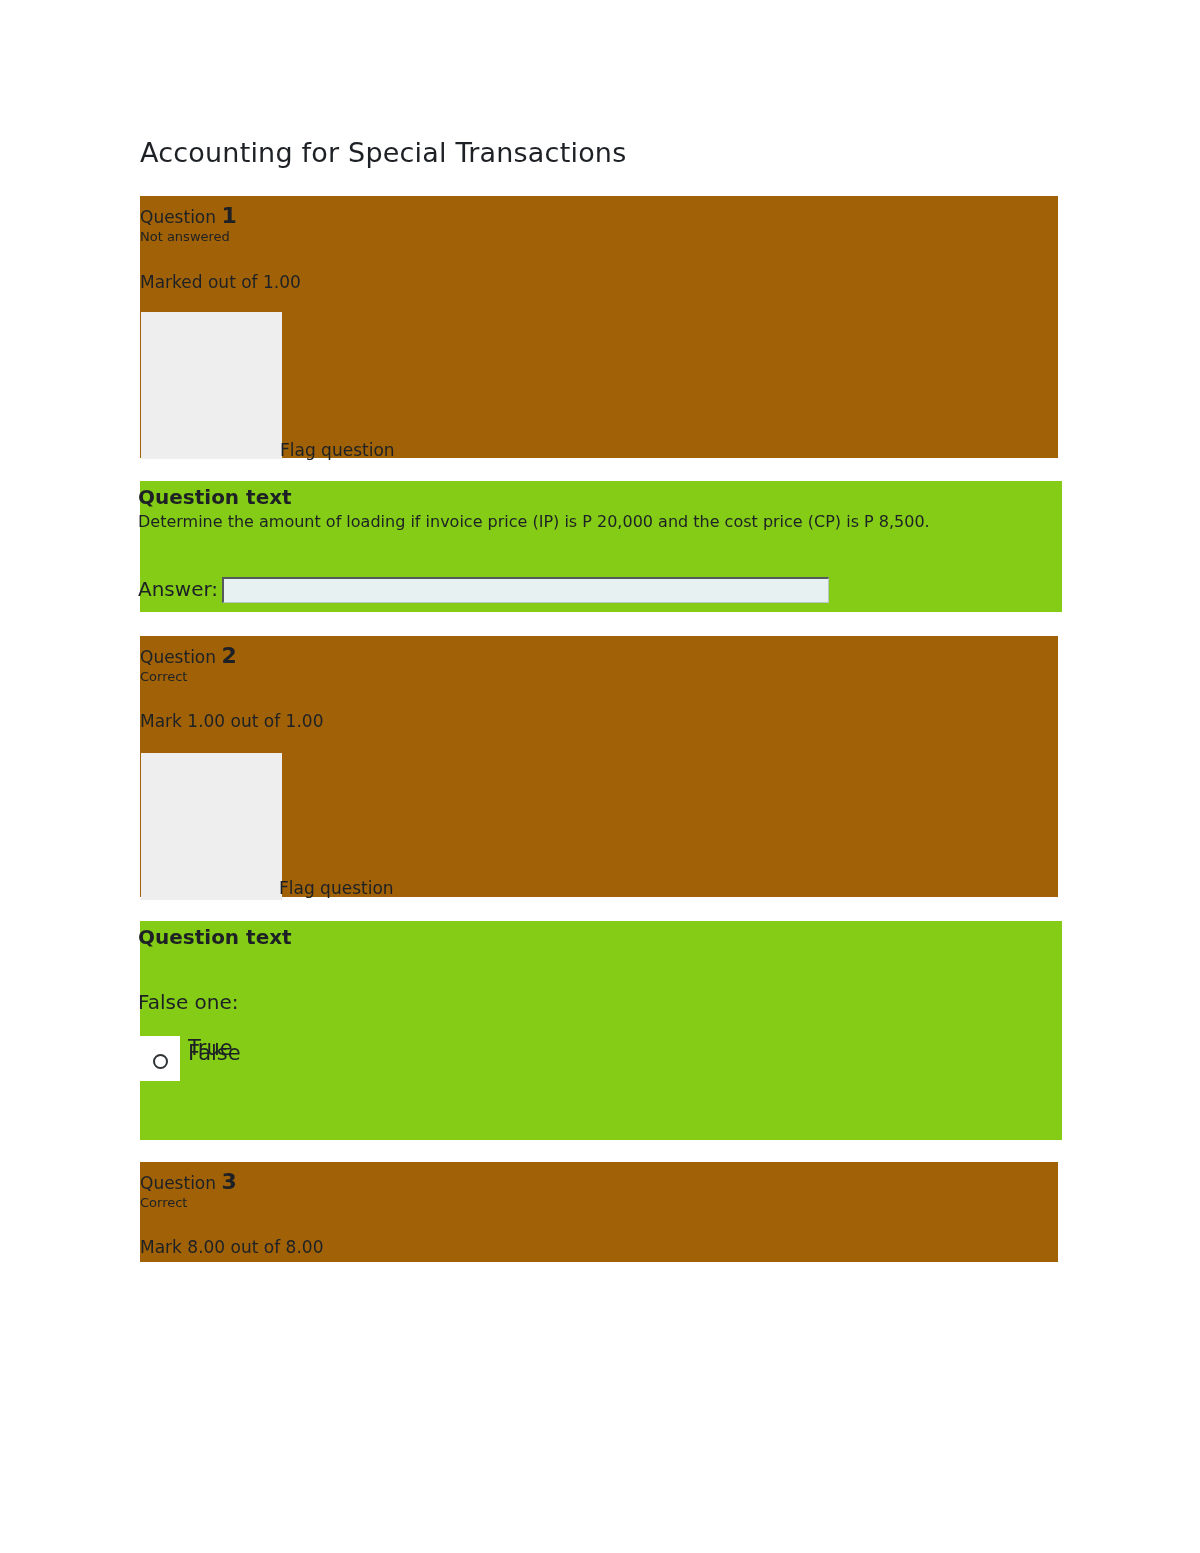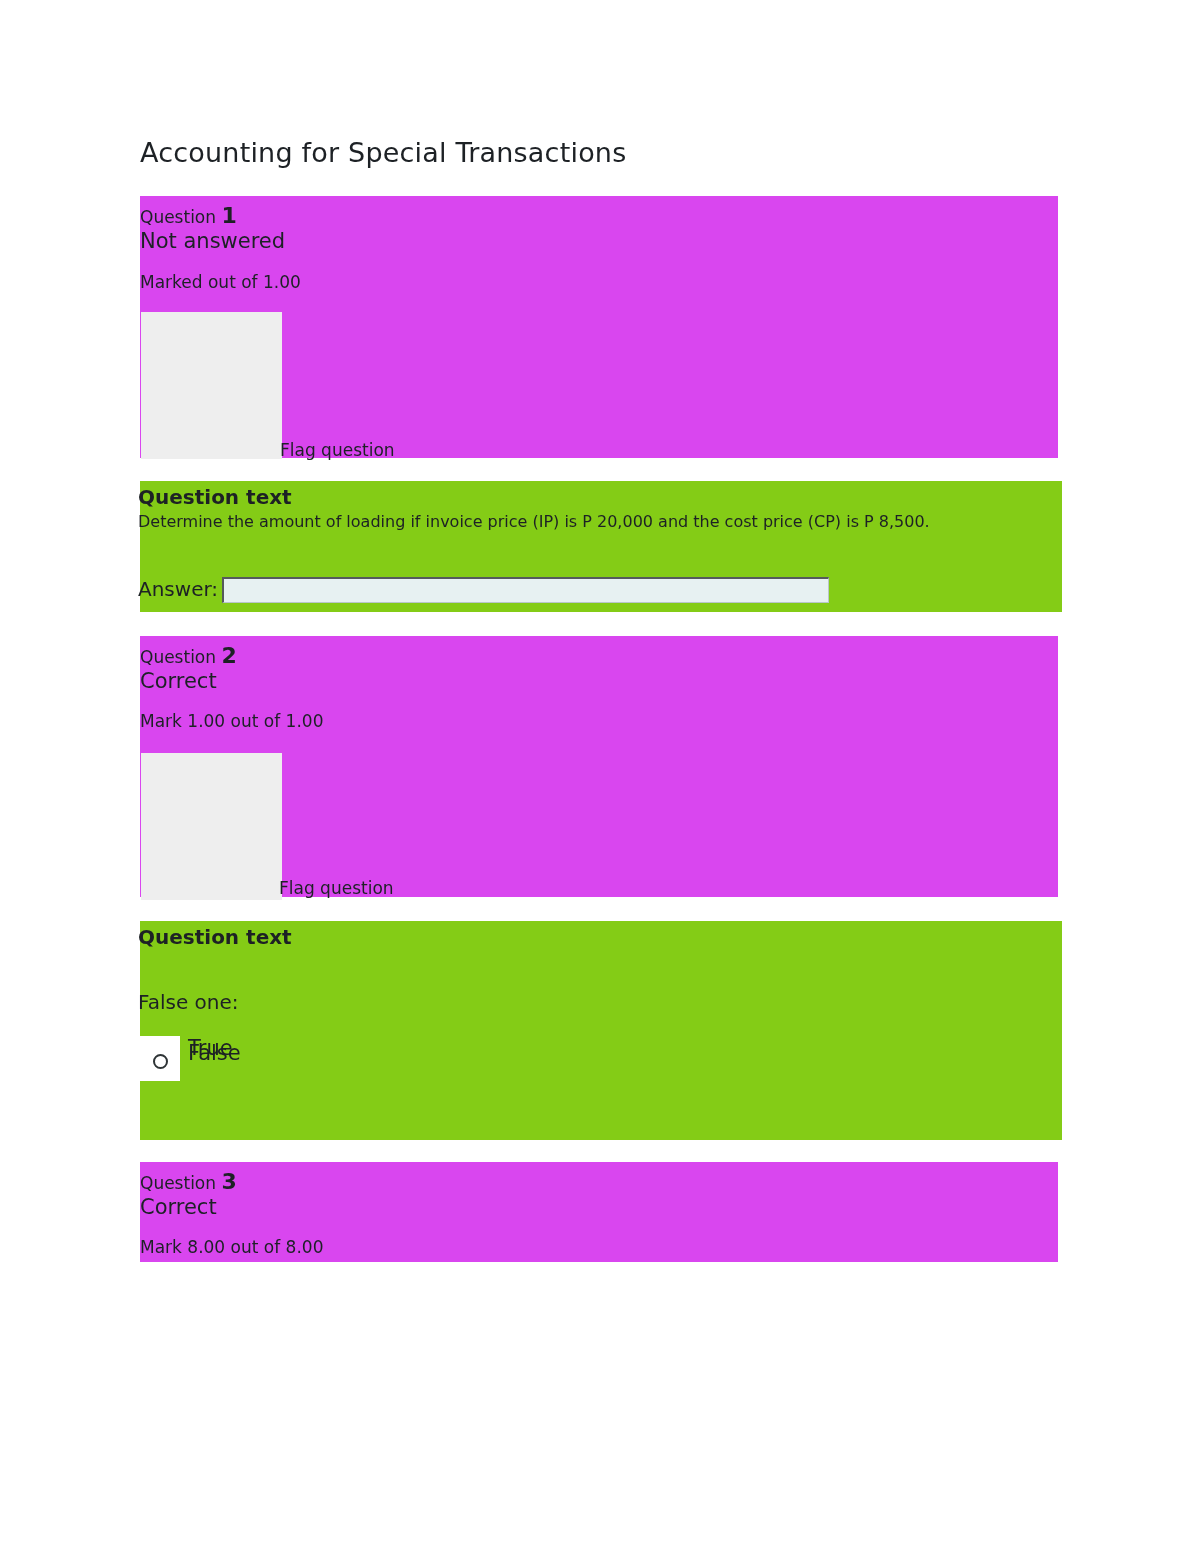--- a/index.html
+++ b/index.html
@@ -32,21 +32,21 @@
     color: #1d2125;
     line-height: 1.2;
     white-space: nowrap;
   }
 
   
   .qinfo {
     position: absolute;
     left: 140px;
     width: 918px;
-    background: #d946ef;
+    background: #a16207;
   }
   .qtext-block {
     position: absolute;
     left: 140px;
     width: 922px;
     background: #84cc16;
   }
 
   .qhead {
     position: absolute;
@@ -55,21 +55,21 @@
     line-height: 1.28;
     white-space: nowrap;
   }
   .qhead .qnum {
     font-size: 22px;
     font-weight: bold;
     line-height: 1;
   }
   .qstate {
     position: absolute;
-    font-size: 21px;
+    font-size: 13px;
     color: #1d2125;
     white-space: nowrap;
   }
   .qmark {
     position: absolute;
     font-size: 17px;
     color: #1d2125;
     white-space: nowrap;
   }
 

